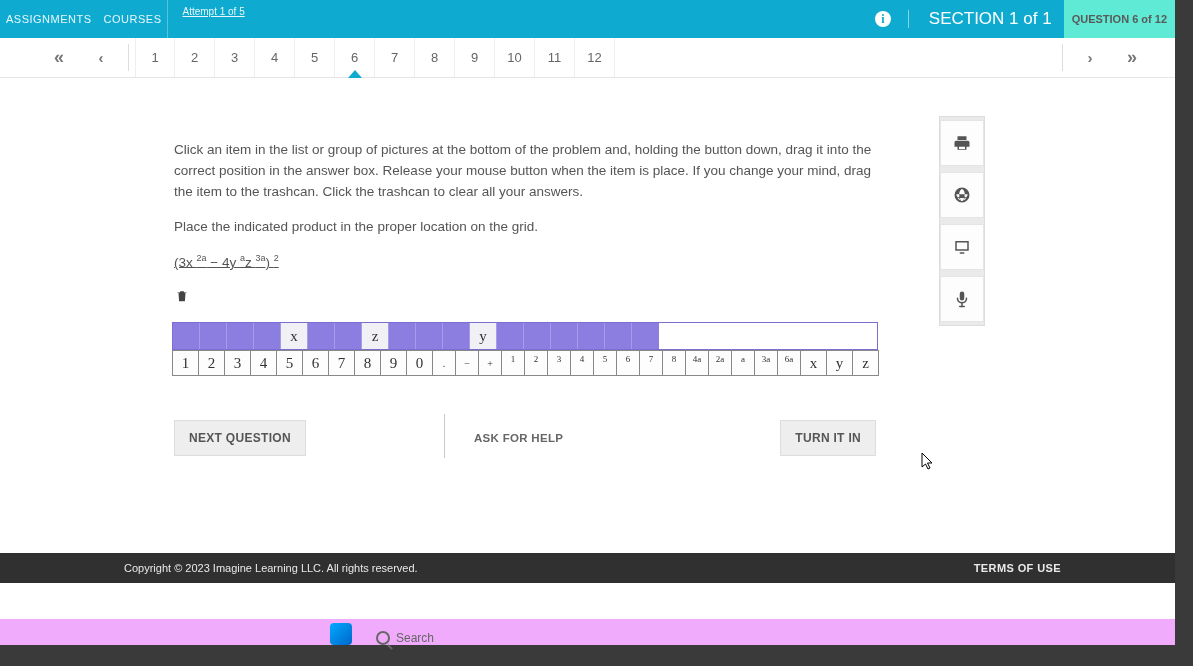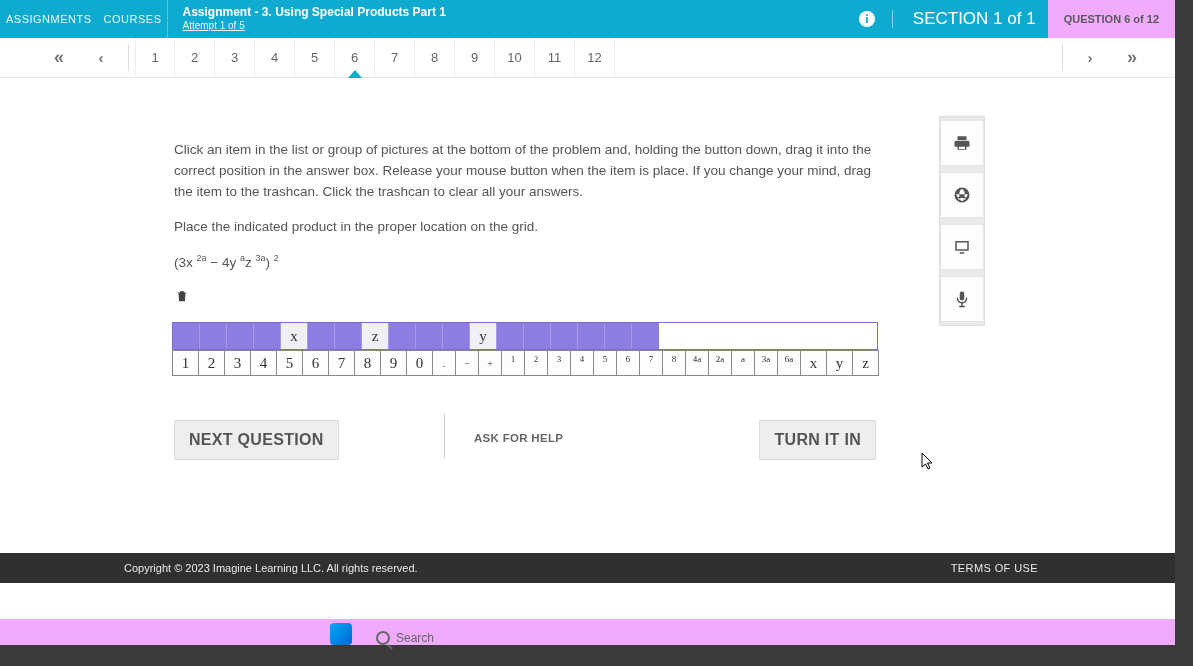--- a/index.html
+++ b/index.html
@@ -10,95 +10,90 @@
   .topbar { height: 38px; background: #0faacf; display: flex; align-items: stretch; color: #fff; font-size: 11px; }
   .topbar .tab-left { display:flex; align-items:center; padding:0 6px; font-weight:400; letter-spacing:.5px; color:#e8f8fd; }
   .topbar .assign-block { flex: 0 0 auto; padding: 5px 20px 0 14px; border-left:1px solid rgba(255,255,255,.3); }
   .topbar .assign-title { font-weight:700; font-size:12px; }
   .topbar .assign-sub { font-size:10px; opacity:.9; margin-top:1px;text-decoration:underline; }
   .topbar .spacer { flex:1; }
   .topbar .icon-btn { width:34px; display:flex; align-items:center; justify-content:center; }
   .topbar .info-icon { width:16px; height:16px; border-radius:50%; background:#fff; color:#0faacf; font-weight:900; font-size:12px; display:flex; align-items:center; justify-content:center; font-family: Georgia, serif; }
   .topbar .vsep { width:1px; height:18px; background:rgba(255,255,255,.5); align-self:center; margin:0 8px; }
   .topbar .section { display:flex; align-items:center; font-weight:400; font-size:17px; padding:0 12px; }
-  .topbar .qcount { background:#f0abfc; color:#5a5a5a; display:flex; align-items:center; padding:0 16px; font-weight:700; font-size:11px; }
+  .topbar .qcount { background:#5eead4; color:#5a5a5a; display:flex; align-items:center; padding:0 8px; font-weight:700; font-size:11px; }
 
   
   .qnav { height:40px; background:#fff; border-bottom:1px solid #e6e6e6; display:flex; align-items:stretch; padding:0 22px 0 38px; color:#666; }
   .qnav .navbtn { width:42px; display:flex; align-items:center; justify-content:center; font-size:18px; font-weight:700; cursor:pointer; color:#777; }
   .qnav .navbtn.small { font-size:15px; }
   .qnav .vline { width:1px; background:#ddd; margin:6px 6px; }
   .qnav .nums { display:flex; align-items:stretch; }
   .qnav .num { width:40px; display:flex; align-items:center; justify-content:center; font-size:13px; cursor:pointer; position:relative; border-right:1px solid #eee; }
   .qnav .num:first-child { border-left:1px solid #eee; }
   .qnav .num.current::after { content:""; position:absolute; bottom:-1px; left:50%; transform:translateX(-50%); border-left:7px solid transparent; border-right:7px solid transparent; border-bottom:8px solid #0faacf; }
   .qnav .right-arrows { margin-left:auto; display:flex; }
 
   
   .content { position:absolute; left:174px; top:140px; width:700px; color:#555; font-size:13.5px; line-height:1.55; }
   .content p { margin-bottom:14px; }
-  .content .expr { margin-top:4px; font-size:13.5px; }
+  .content .expr { margin-top:4px; font-size:13.5px;text-decoration:underline; }
   .content .expr sup { font-size:9px; vertical-align:super; }
   .trash { margin-top:14px; width:16px; height:18px; display:flex; align-items:center; justify-content:center; }
   .trash svg { width:14px; height:16px; fill:#444; }
 
   
   .answer-zone { position:absolute; left:172px; top:322px; }
   .slot-row { display:flex; border:1px solid #7a6fd1; background:#fff; height:28px; }
   .slot { width:27px; height:26px; border-right:1px solid #a79ae6; background:#8c7de0; }
   .slot:last-child { border-right:none; }
   .slot.filled { background:#f0f0f5; color:#333; font-size:15px; display:flex; align-items:center; justify-content:center; font-family: 'Times New Roman', serif; }
 
   .tile-row { display:flex; height:27px; margin-top:0px; }
   .tile { height:26px; border:1px solid #888; margin-right:-1px; background:#fdfdfd; color:#333; font-size:15px; display:flex; align-items:center; justify-content:center; font-family:'Times New Roman', serif; cursor:grab; }
   .tile.w { width:27px; }
   .tile.sm { width:24px; font-size:10px; }
   .tile.exp { width:24px; font-size:9px; align-items:flex-start; padding-top:3px; }
 
   
   .actions { position:absolute; left:174px; top:420px; width:720px; height:50px; }
-  .btn { background:#eee; border:1px solid #ddd; padding:10px 14px; font-size:16px; font-weight:700; letter-spacing:.3px; color:#555; cursor:pointer; display:inline-block; }
+  .btn { background:#eee; border:1px solid #ddd; padding:10px 14px; font-size:12px; font-weight:700; letter-spacing:.3px; color:#555; cursor:pointer; display:inline-block; }
   .btn.next { }
   .ask { position:absolute; left:300px; top:12px; font-size:11.5px; font-weight:700; color:#666; letter-spacing:.3px; }
   .ask-sep { position:absolute; left:270px; top:-6px; width:1px; height:44px; background:#ccc; }
   .btn.turn { position:absolute; right:18px; top:0; }
 
   
   .rail { position:absolute; right:190px; top:116px; width:46px; background:#eaeaea; border:1px solid #ddd; display:flex; flex-direction:column; }
   .rail .rbtn { width:44px; height:46px; background:#fdfdfd; margin:3px auto; display:flex; align-items:center; justify-content:center; font-size:17px; color:#555; cursor:pointer; border:1px solid #e5e5e5; }
   .rail .rbtn svg { width:18px; height:18px; fill:#555; }
 
   .cursor { position:absolute; right:240px; top:452px; font-size:16px; color:#222; }
 
   
   .footer { position:absolute; left:0; bottom:62px; width:100%; height:30px; background:#303030; color:#e9e9e9; font-size:11px; display:flex; align-items:center; padding:0 22px 0 124px; }
-  .footer .terms { margin-left:auto; margin-right:115px; font-weight:400; letter-spacing:.4px; }
+  .footer .terms { margin-left:auto; margin-right:92px; font-weight:700; letter-spacing:.4px; }
 
   
   .taskbar { position:absolute; left:0; bottom:0; width:1175px; height:26px; background:#f0abfc; display:flex; align-items:flex-end; gap:24px; padding-left:330px;}
   .taskbar .tb { width:22px; height:22px; border-radius:4px; }
   .taskbar .search { display:flex; align-items:center; gap:6px; color:#666; font-size:12px; }
   .taskbar .search .mag { width:14px; height:14px; border:2px solid #666; border-radius:50%; position:relative; }
   .taskbar .search .mag::after { content:""; position:absolute; right:-5px; bottom:-5px; width:6px; height:2px; background:#666; transform:rotate(45deg); }
 
 </style>
 </head>
 <body>
 
 <div class="screen">
 
   <div class="topbar">
     <div class="tab-left">ASSIGNMENTS</div>
     <div class="tab-left">COURSES</div>
     <div class="assign-block">
-      <div class="assign-title">
-        <span>Assignment</span>
-        <span> - </span>
-        <span>3. Using Special Products Part 1</span>
-      </div>
       <div class="assign-sub">Attempt 1 of 5</div>
     </div>
     <div class="spacer"></div>
     <div class="icon-btn">
       <div class="info-icon">i</div>
     </div>
     <div class="vsep"></div>
     <div class="section">SECTION 1 of 1</div>
     <div class="qcount">QUESTION 6 of 12</div>
   </div>

